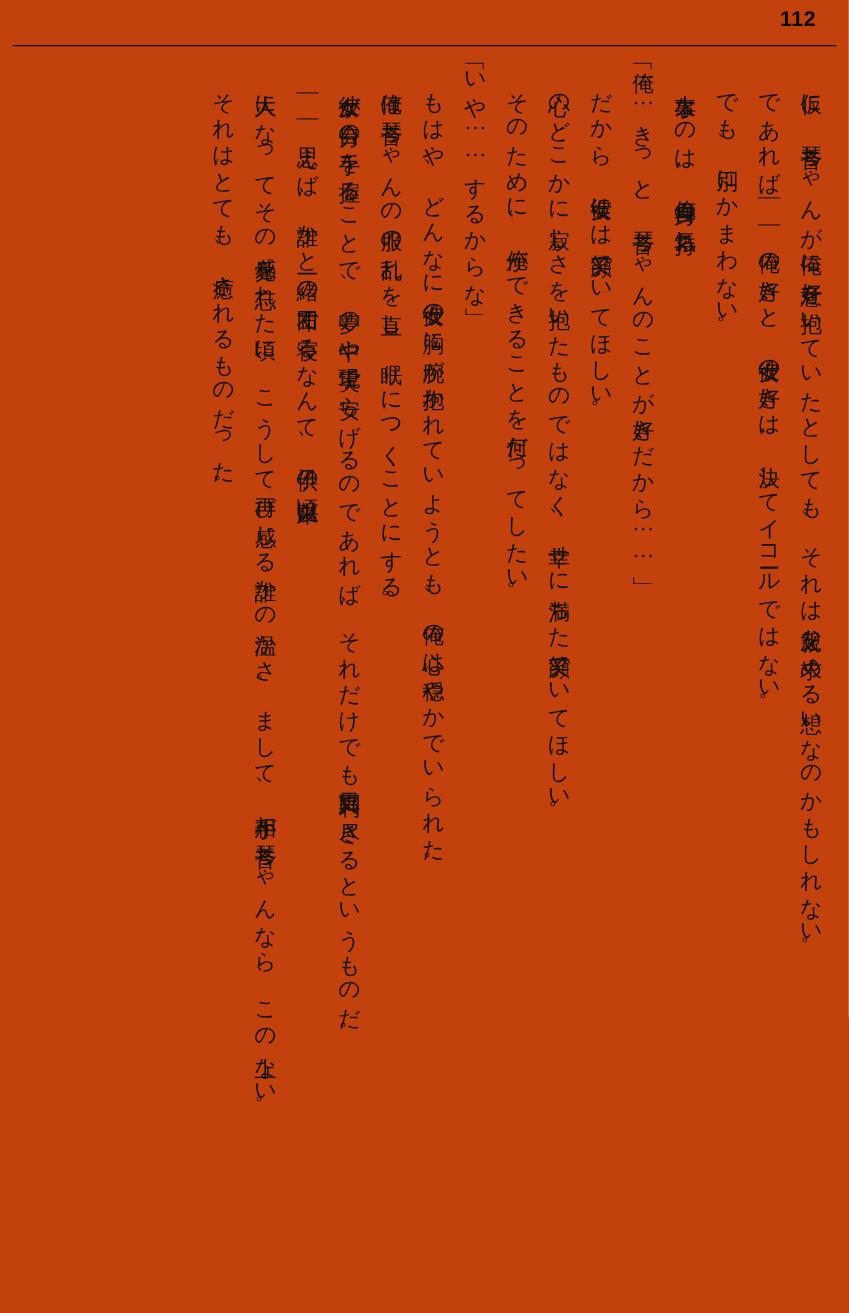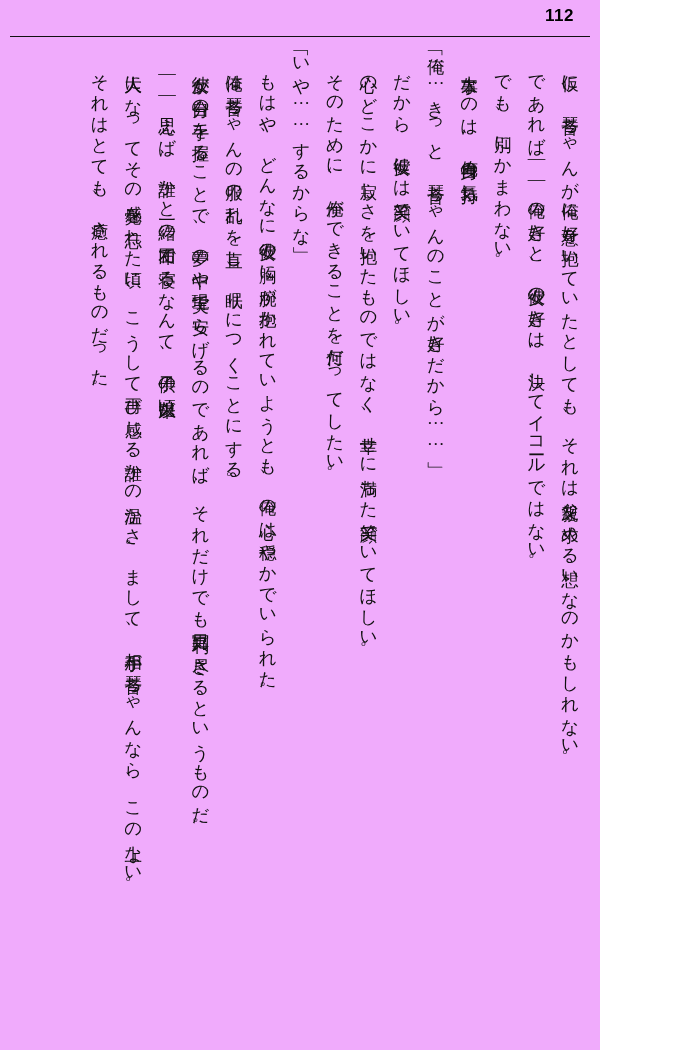--- a/index.html
+++ b/index.html
@@ -9,24 +9,24 @@
   }
   body {
     width: 679px;
     height: 1050px;
     overflow: hidden;
     font-family: "Liberation Serif", "DejaVu Serif", serif;
     color: #111111;
   }
   .page {
     position: relative;
-    width: 600px;
+    width: 679px;
     height: 1050px;
     box-sizing: border-box;
-    background: #f0abfc;
+    background: #c2410c;
   }
   .page-number {
     position: absolute;
     top: 6px;
     right: 26px;
     font-size: 17px;
     font-weight: bold;
     letter-spacing: 0.5px;
     font-family: "Liberation Sans", sans-serif;
     color: #000000;

